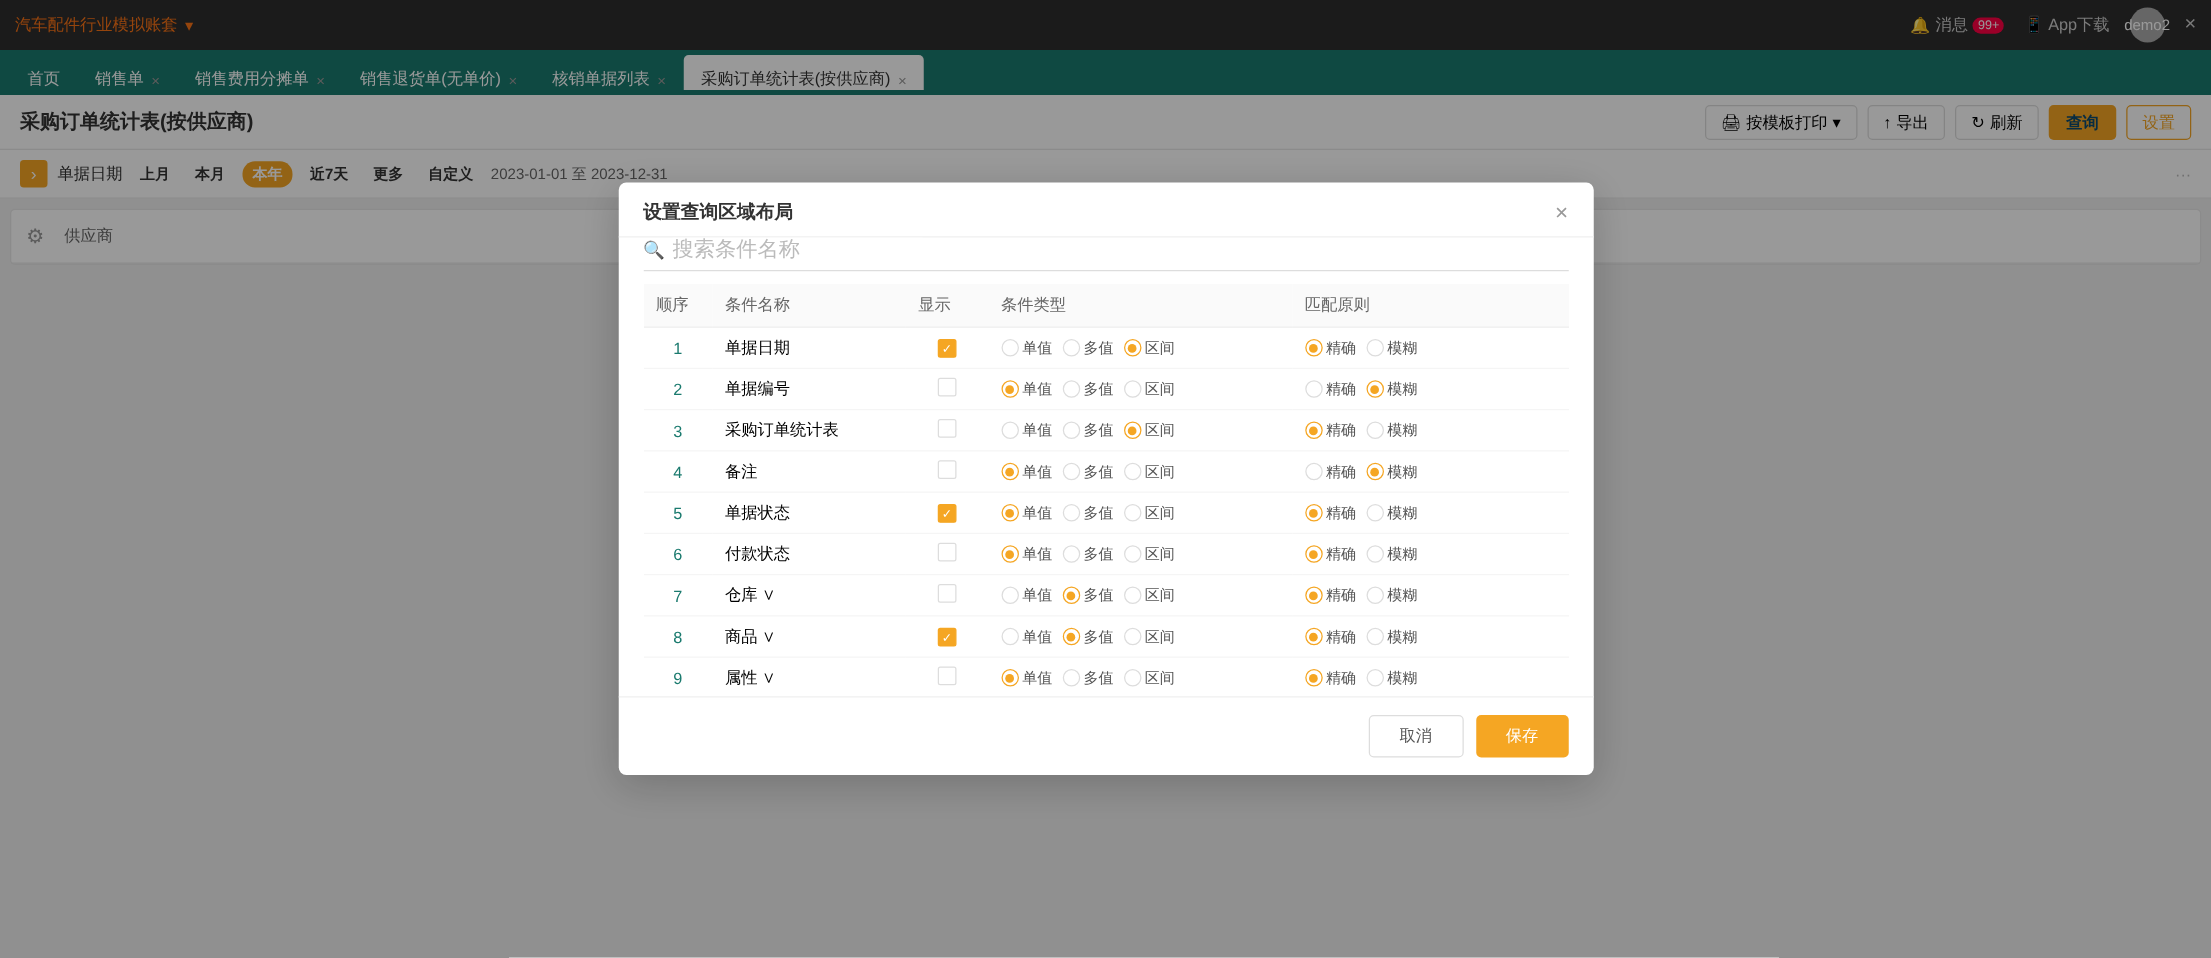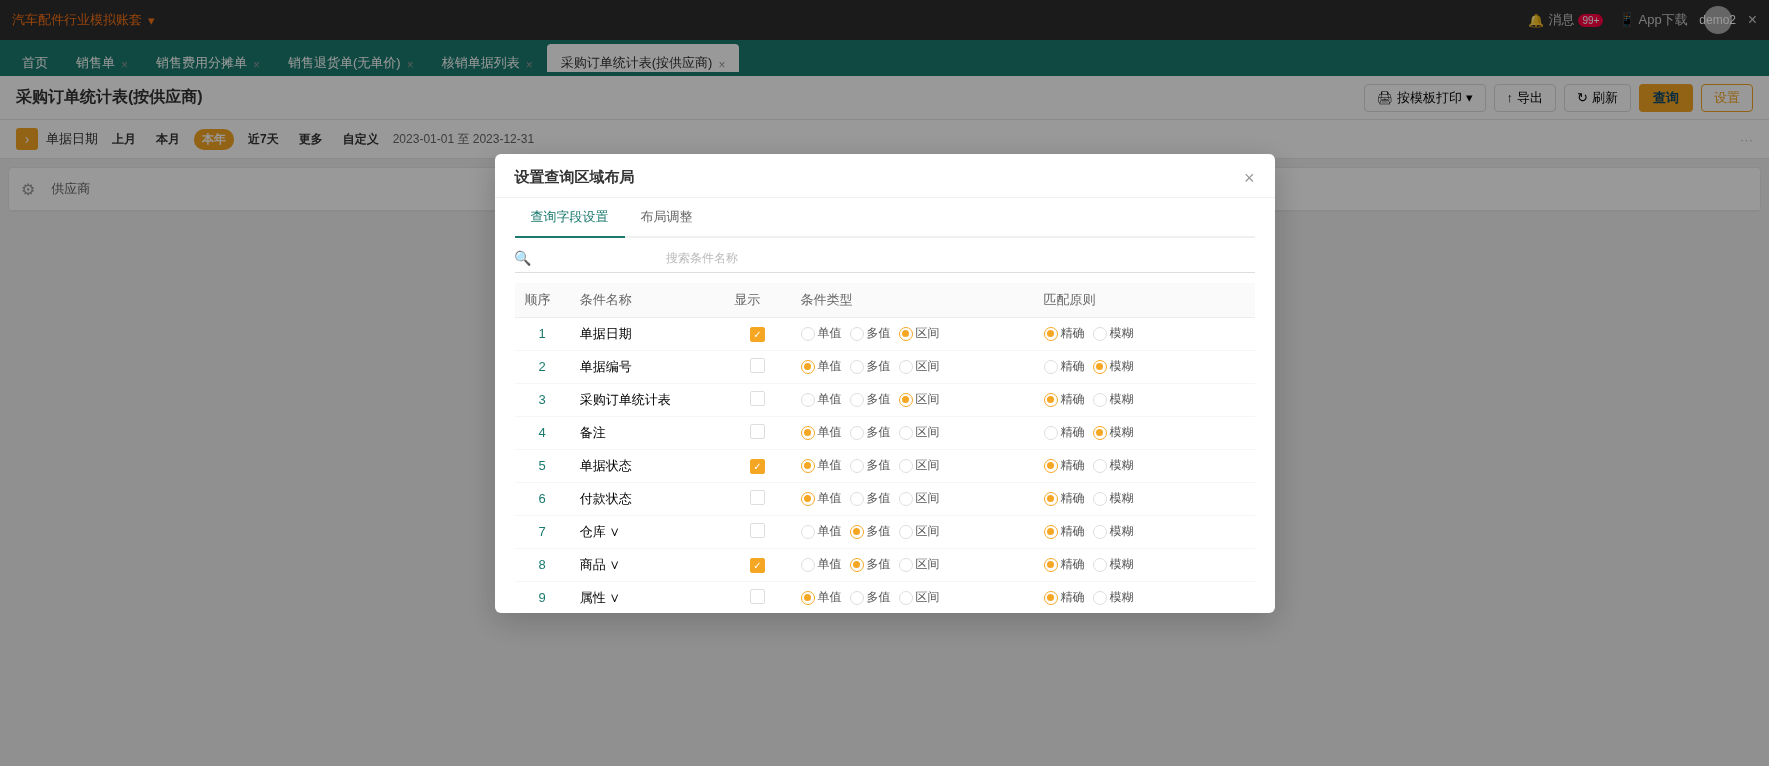--- a/index.html
+++ b/index.html
@@ -133,21 +133,21 @@
     .dialog-body { flex: 1; padding: 0 20px; overflow: hidden; display: flex; flex-direction: column; }
 
     
     .dialog-tabs { display: flex; gap: 0; border-bottom: 2px solid #f0f0f0; margin-bottom: 12px; }
     .dialog-tab { padding: 10px 16px; font-size: 13px; color: #666; cursor: pointer; border-bottom: 2px solid transparent; margin-bottom: -2px; }
     .dialog-tab.active { color: #1a7a6e; border-bottom: 2px solid #1a7a6e; font-weight: 500; }
 
     
     .dialog-search { display: flex; align-items: center; border-bottom: 1px solid #ddd; margin-bottom: 10px; padding-bottom: 6px; }
     .search-icon { color: #aaa; margin-right: 6px; font-size: 14px; }
-    .dialog-search input { border: none; outline: none; font-size: 12px; color: #c2410c; width: 200px; text-align: right; }
+    .dialog-search input { border: none; outline: none; font-size: 17px; color: #c2410c; width: 200px; }
     .dialog-search input::placeholder { color: #bbb; }
 
     
     .settings-table { width: 100%; border-collapse: collapse; font-size: 13px; }
     .settings-table thead tr { background: #fafafa; }
     .settings-table thead th { padding: 8px 10px; text-align: left; color: #666; font-weight: normal; border-bottom: 1px solid #eee; }
     .settings-table tbody tr { border-bottom: 1px solid #f5f5f5; }
     .settings-table td { padding: 7px 10px; vertical-align: middle; }
 
     .col-order { width: 50px; color: #1a7a6e; text-align: center; }
@@ -277,24 +277,20 @@
 <div class="overlay">
   <div class="dialog">
 
     <div class="dialog-header">
       <span class="dialog-title">设置查询区域布局</span>
       <button class="dialog-close">×</button>
     </div>
 
     <div class="dialog-body">
 
-      <div class="dialog-tabs">
-        <div class="dialog-tab active">查询字段设置</div>
-        <div class="dialog-tab">布局调整</div>
-      </div>
 
       <div class="dialog-search">
         <span class="search-icon">🔍</span>
         <input type="text" placeholder="搜索条件名称" style="">
       </div>
 
       <div class="table-scroll">
         <table class="settings-table">
           <thead>
             <tr>
@@ -601,14 +597,18 @@
                       <span class="radio-label">模糊</span>
                     </label>
                   </div>
                 </td>
               </tr>
             </tbody>
         </table>
       </div>
     </div>
 
+    <div class="dialog-footer">
+      <button class="btn-cancel">取消</button>
+      <button class="btn-save">保存</button>
+    </div>
   </div>
 </div>
 
 </body></html>

